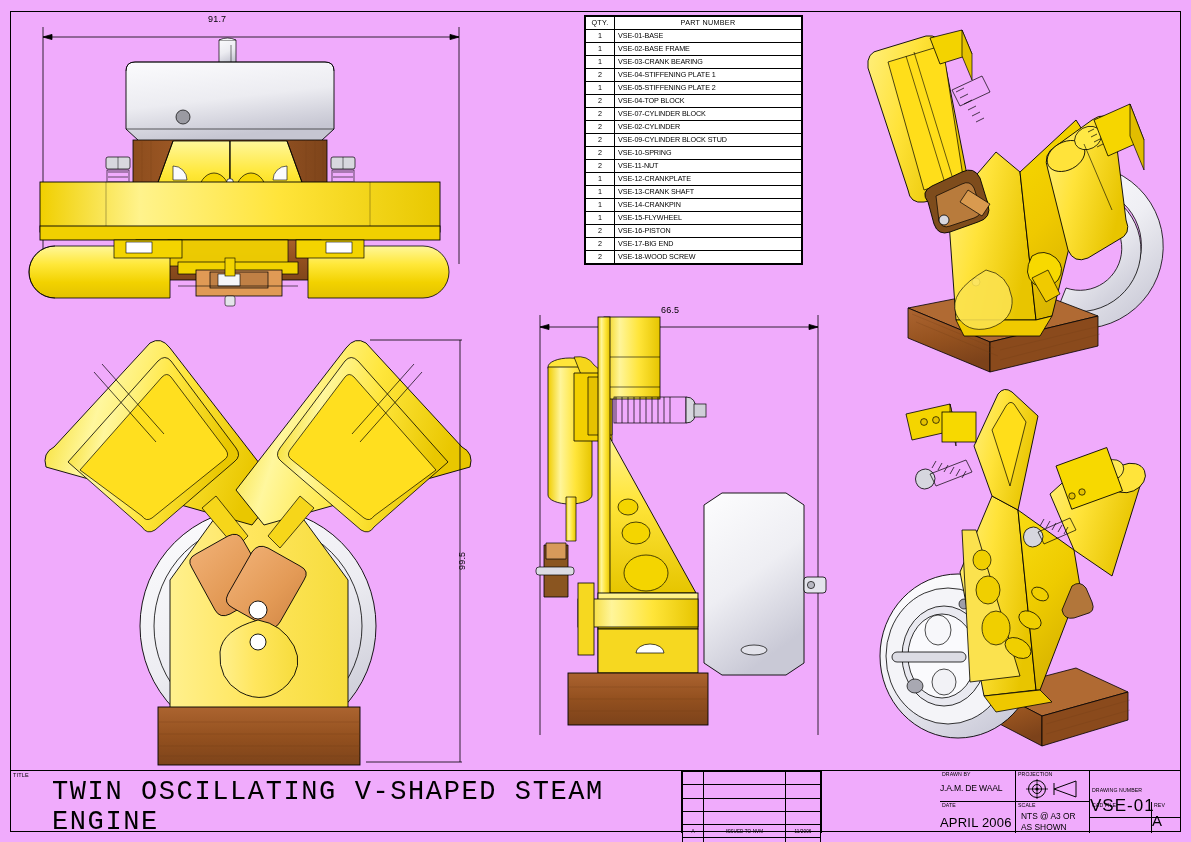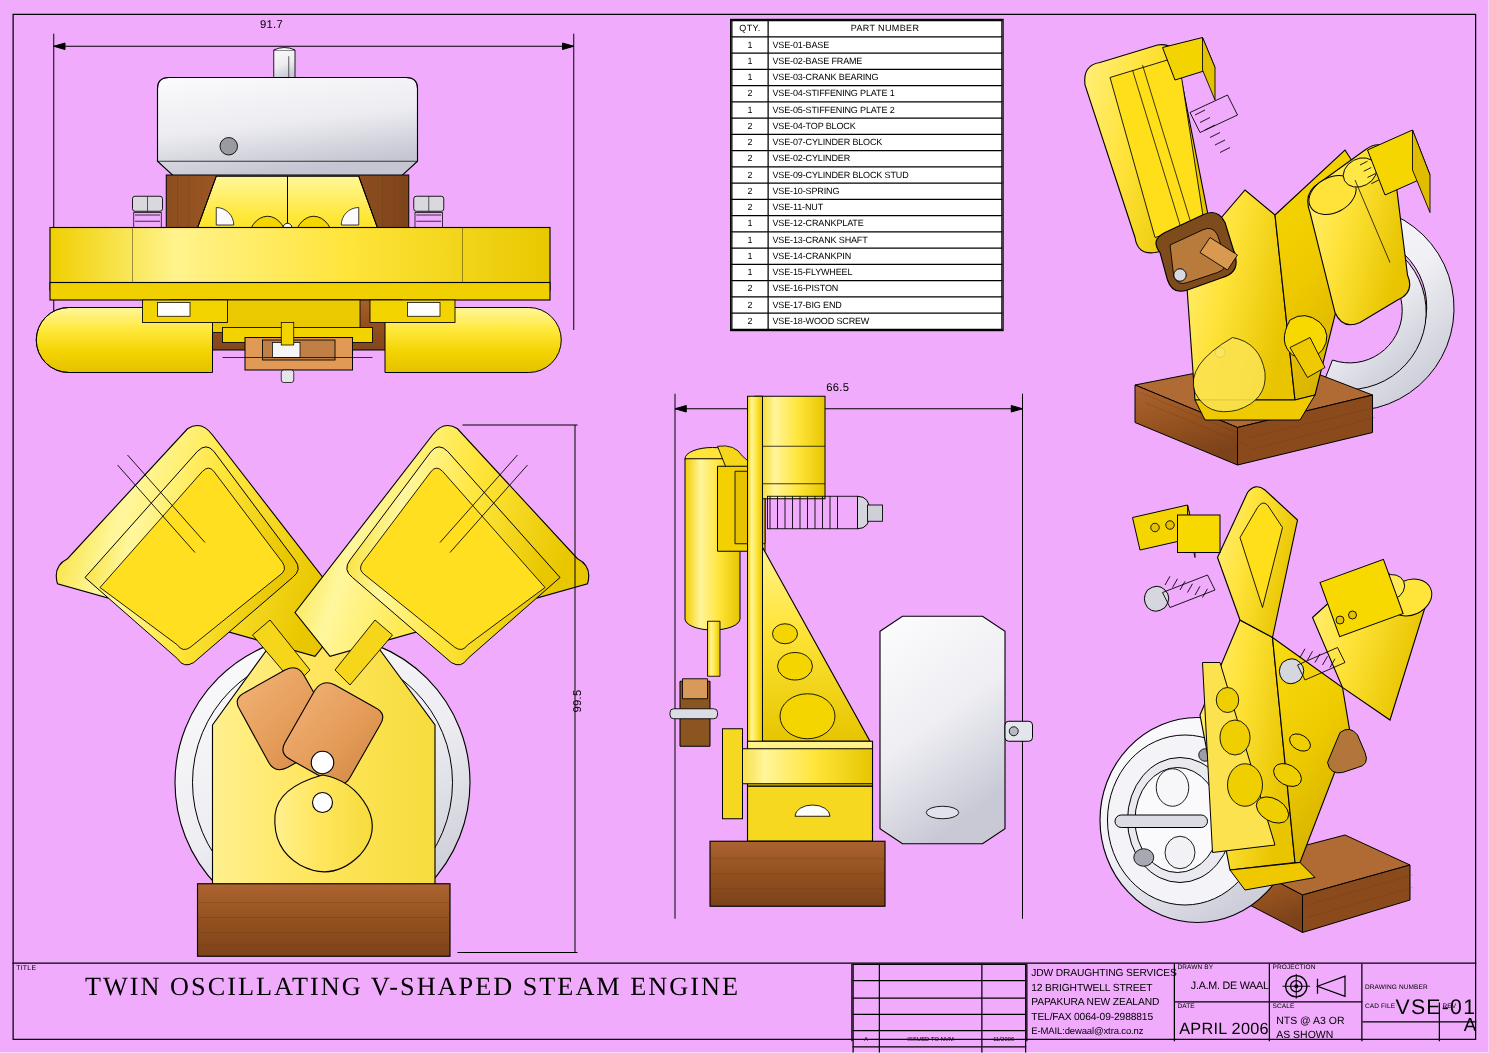--- a/index.html
+++ b/index.html
@@ -26,41 +26,41 @@
   .parts .pcol{padding-left:3px;text-align:left;}
   .parts thead td{text-align:center;font-size:7.2px;letter-spacing:0.3px;}
   .parts thead .pcol{text-align:center;padding-left:0;}
 
   
   .tblock{position:absolute;left:10px;top:770px;width:1171px;height:62px;
           box-sizing:border-box;border-top:1.6px solid #000;}
   .tb-title{position:absolute;left:0;top:0;width:672px;height:62px;
             box-sizing:border-box;border-right:1.2px solid #000;}
   .tb-title .lbl{position:absolute;left:3px;top:1px;font-size:5.5px;letter-spacing:.2px;}
-  .tb-title .t1{position:absolute;left:58px;top:6px;font-size:21px;letter-spacing:1.6px;
-                font-family:Liberation Serif, serif;}
+  .tb-title .t1{position:absolute;left:42px;top:6px;font-size:27px;letter-spacing:1.6px;
+                font-family:Liberation Mono, monospace;}
   .tb-title .t2{position:absolute;left:42px;top:32px;font-size:21px;letter-spacing:1.6px;}
 
   .revtab{position:absolute;left:672px;top:0;width:140px;height:62px;
           box-sizing:border-box;border-right:1.2px solid #000;}
   .revtab table{border-collapse:collapse;width:100%;height:100%;}
   .revtab td{border:0.8px solid #000;font-size:4.6px;text-align:center;
              height:10.3px;letter-spacing:.1px;}
   .revtab .c1{width:18px;}
   .revtab .c3{width:32px;}
   .revtab .hdr td{font-size:4.4px;}
 
   .tb-addr{position:absolute;left:812px;top:0;width:118px;height:62px;
            box-sizing:border-box;border-right:1.2px solid #000;padding:2px 0 0 3px;}
   .tb-addr div{font-size:8.2px;line-height:11.6px;letter-spacing:-.1px;white-space:nowrap;}
   .tb-addr .mail{font-size:7.6px;}
 
   .cell{position:absolute;box-sizing:border-box;border-right:1.2px solid #000;}
   .cell .lbl{position:absolute;left:2px;top:0px;font-size:5.2px;letter-spacing:.1px;}
-  .cell .val{position:absolute;width:100%;text-align:right;}
+  .cell .val{position:absolute;width:100%;text-align:left;}
 
   .c-drawnby{left:930px;top:0;width:76px;height:31px;border-bottom:1.2px solid #000;}
   .c-drawnby .val{top:12px;font-size:8.6px;letter-spacing:-.2px;}
   .c-date{left:930px;top:31px;width:76px;height:31px;}
   .c-date .val{top:13px;font-size:13px;letter-spacing:.2px;}
   .c-proj{left:1006px;top:0;width:74px;height:31px;border-bottom:1.2px solid #000;}
   .c-scale{left:1006px;top:31px;width:74px;height:31px;}
   .c-scale .val{top:9px;font-size:8.4px;text-align:left;padding-left:5px;line-height:10.5px;}
   .c-dwgno{left:1080px;top:16px;width:91px;height:31px;border-right:none;border-bottom:1.2px solid #000;}
   .c-dwgno .val{top:9px;font-size:17px;letter-spacing:1px;}
@@ -725,27 +725,20 @@
         <tbody>
             <tr class="hdr">
           <td class="c1">REV</td>
           <td>DESCRIPTION</td>
           <td class="c3">DATE</td>
         </tr>
       </tbody>
         </table>
     </div>
 
-    <div class="tb-addr">
-      <div>JDW DRAUGHTING SERVICES</div>
-      <div>12 BRIGHTWELL STREET</div>
-      <div>PAPAKURA NEW ZEALAND</div>
-      <div>TEL/FAX 0064-09-2988815</div>
-      <div class="mail">E-MAIL:dewaal@xtra.co.nz</div>
-    </div>
 
     <div class="cell c-drawnby">
       <div class="lbl">DRAWN BY</div>
       <div class="val">J.A.M. DE WAAL</div>
     </div>
 
     <div class="cell c-date">
       <div class="lbl">DATE</div>
       <div class="val">APRIL 2006</div>
     </div>

